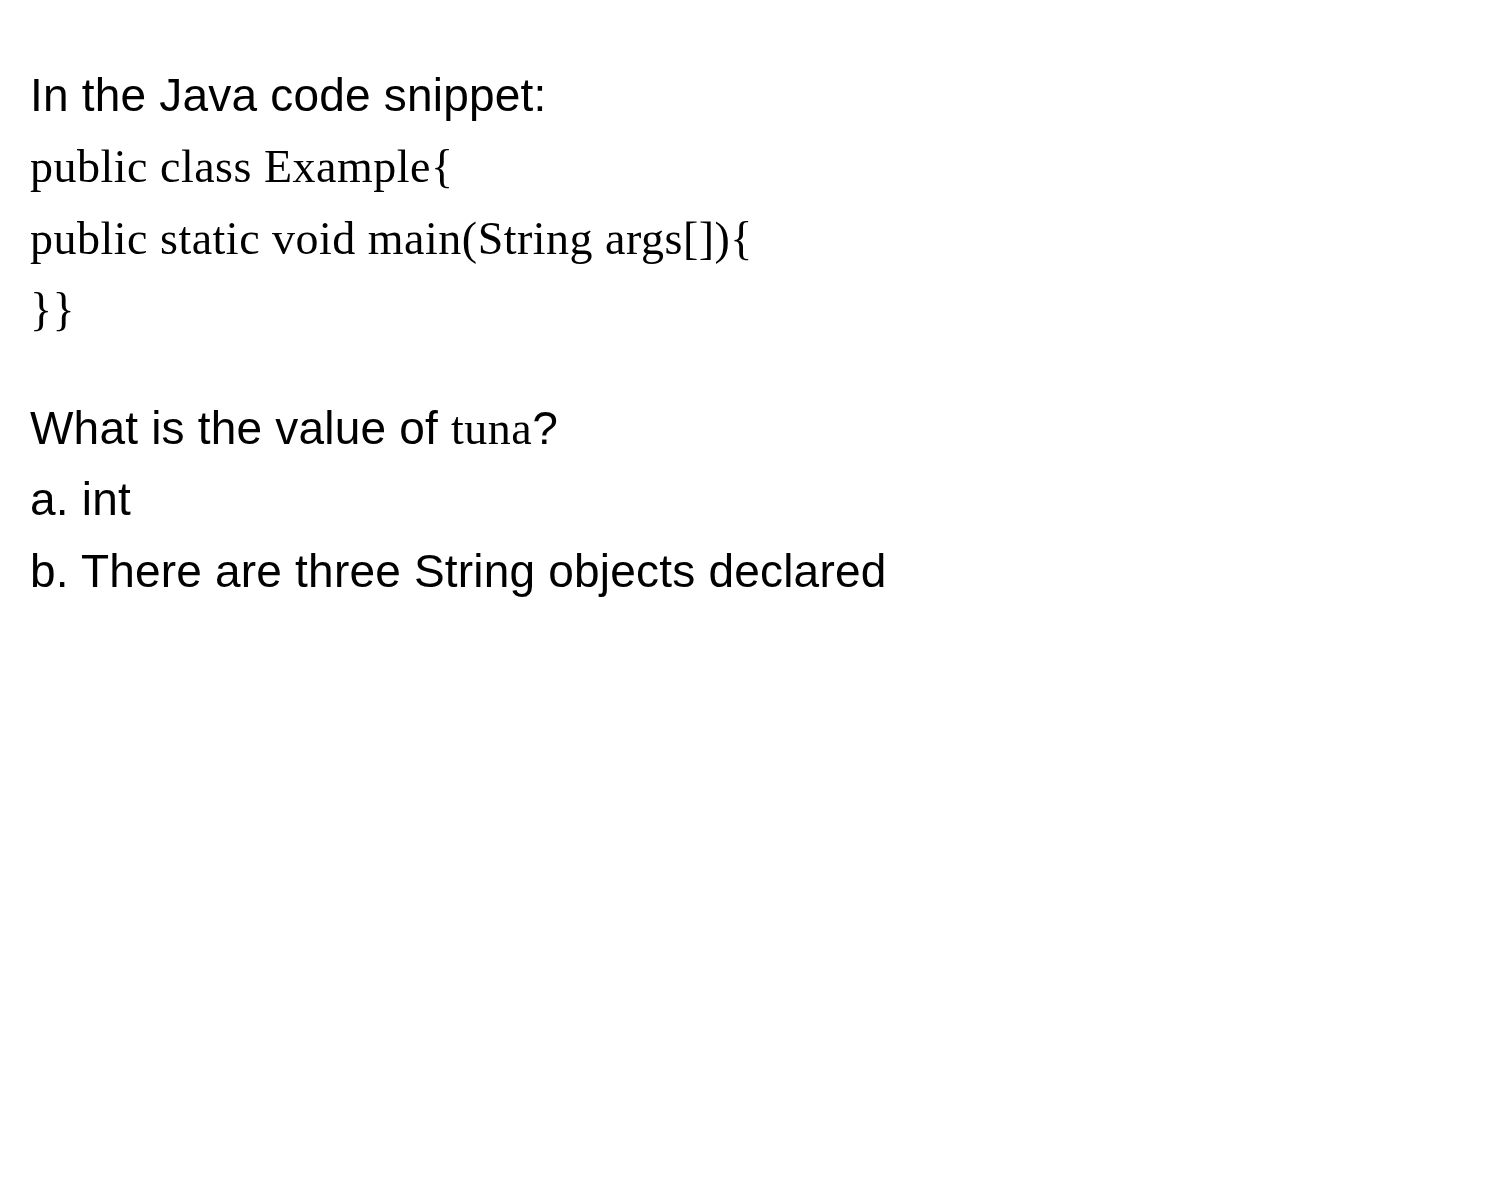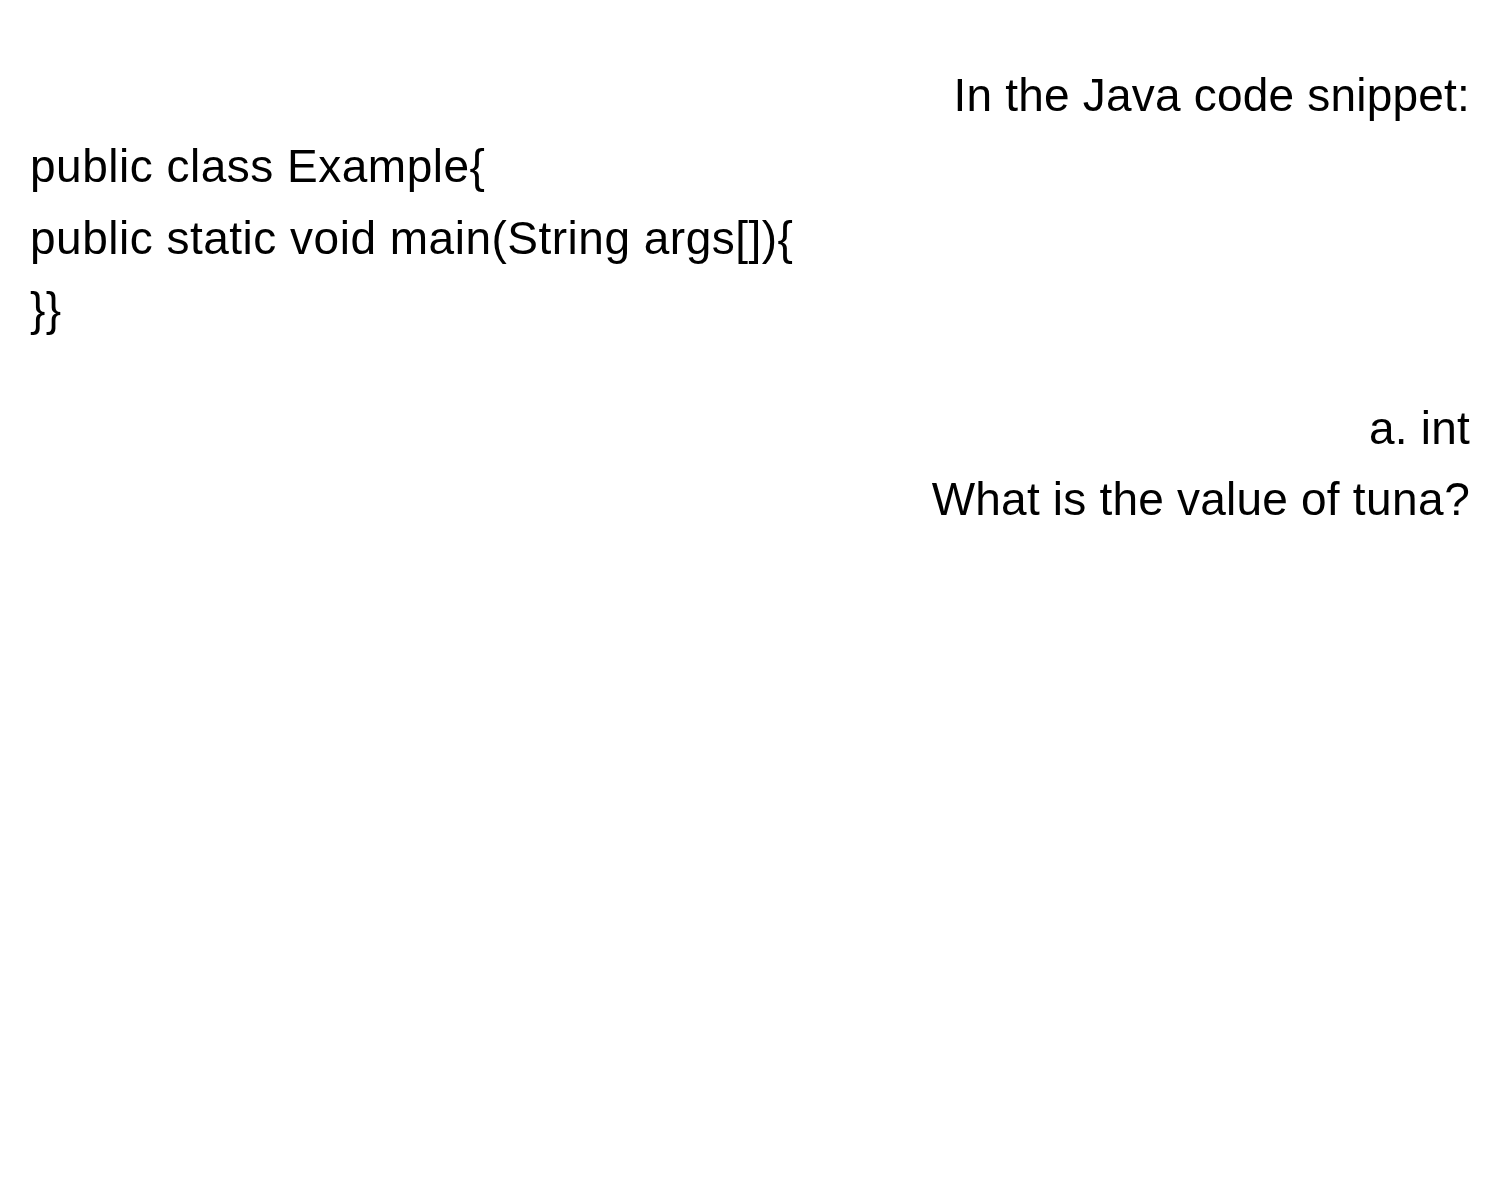--- a/index.html
+++ b/index.html
@@ -17,42 +17,42 @@
   .page {
     padding: 60px 30px 30px 30px;
   }
   .line {
     font-size: 46px;
     line-height: 1.55;
     letter-spacing: 0.2px;
   }
   .sans {
     font-family: Arial, Helvetica, sans-serif;
-    text-align: right;
   }
   .mono {
-    font-family: Liberation Sans, sans-serif;
+    font-family: Liberation Serif, serif;
     letter-spacing: 0.5px;
   }
   .gap {
     height: 48px;
   }
 </style>
 </head>
 <body>
 
 <div class="page">
 
   <div class="line sans">In the Java code snippet:</div>
 
   <div class="line mono">public class Example{</div>
   <div class="line mono">public static void main(String args[]){</div>
   <div class="line mono">}}</div>
 
   <div class="gap"></div>
 
-  <div class="line sans">a. int</div>
-
   <div class="line sans">
     <span>What is the value of </span><span class="mono">tuna</span><span>?</span>
   </div>
 
+  <div class="line sans">a. int</div>
+  <div class="line sans">b. There are three String objects declared</div>
+
 </div>
 
 </body></html>

